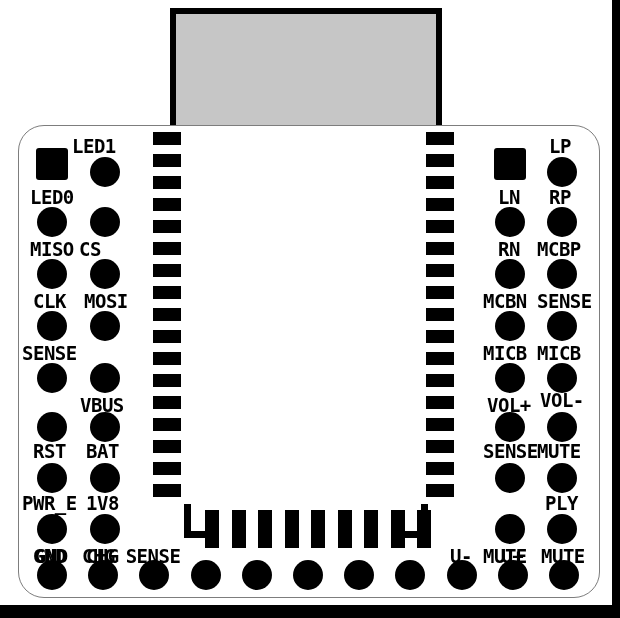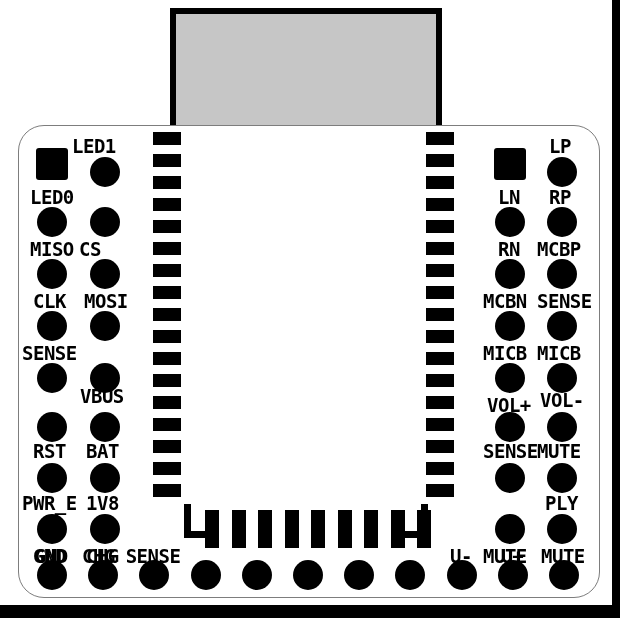--- a/index.html
+++ b/index.html
@@ -189,21 +189,21 @@
   <div class="hole" style="left:90px;top:157px;"></div>
 
   <div class="lbl" style="left:79px;top:240px;">CS</div>
   <div class="hole" style="left:90px;top:207px;"></div>
 
   <div class="lbl" style="left:84px;top:292px;">MOSI</div>
   <div class="hole" style="left:90px;top:259px;"></div>
 
   <div class="hole" style="left:90px;top:311px;"></div>
 
-  <div class="lbl" style="left:80px;top:387px;">VBUS</div>
+  <div class="lbl" style="left:80px;top:396px;">VBUS</div>
   <div class="hole" style="left:90px;top:363px;"></div>
 
   <div class="lbl" style="left:86px;top:442px;">BAT</div>
   <div class="hole" style="left:90px;top:412px;"></div>
 
   <div class="lbl" style="left:86px;top:494px;">1V8</div>
   <div class="hole" style="left:90px;top:463px;"></div>
 
   <div class="lbl" style="left:82px;top:547px;">CHG</div>
   <div class="hole" style="left:90px;top:514px;"></div>

